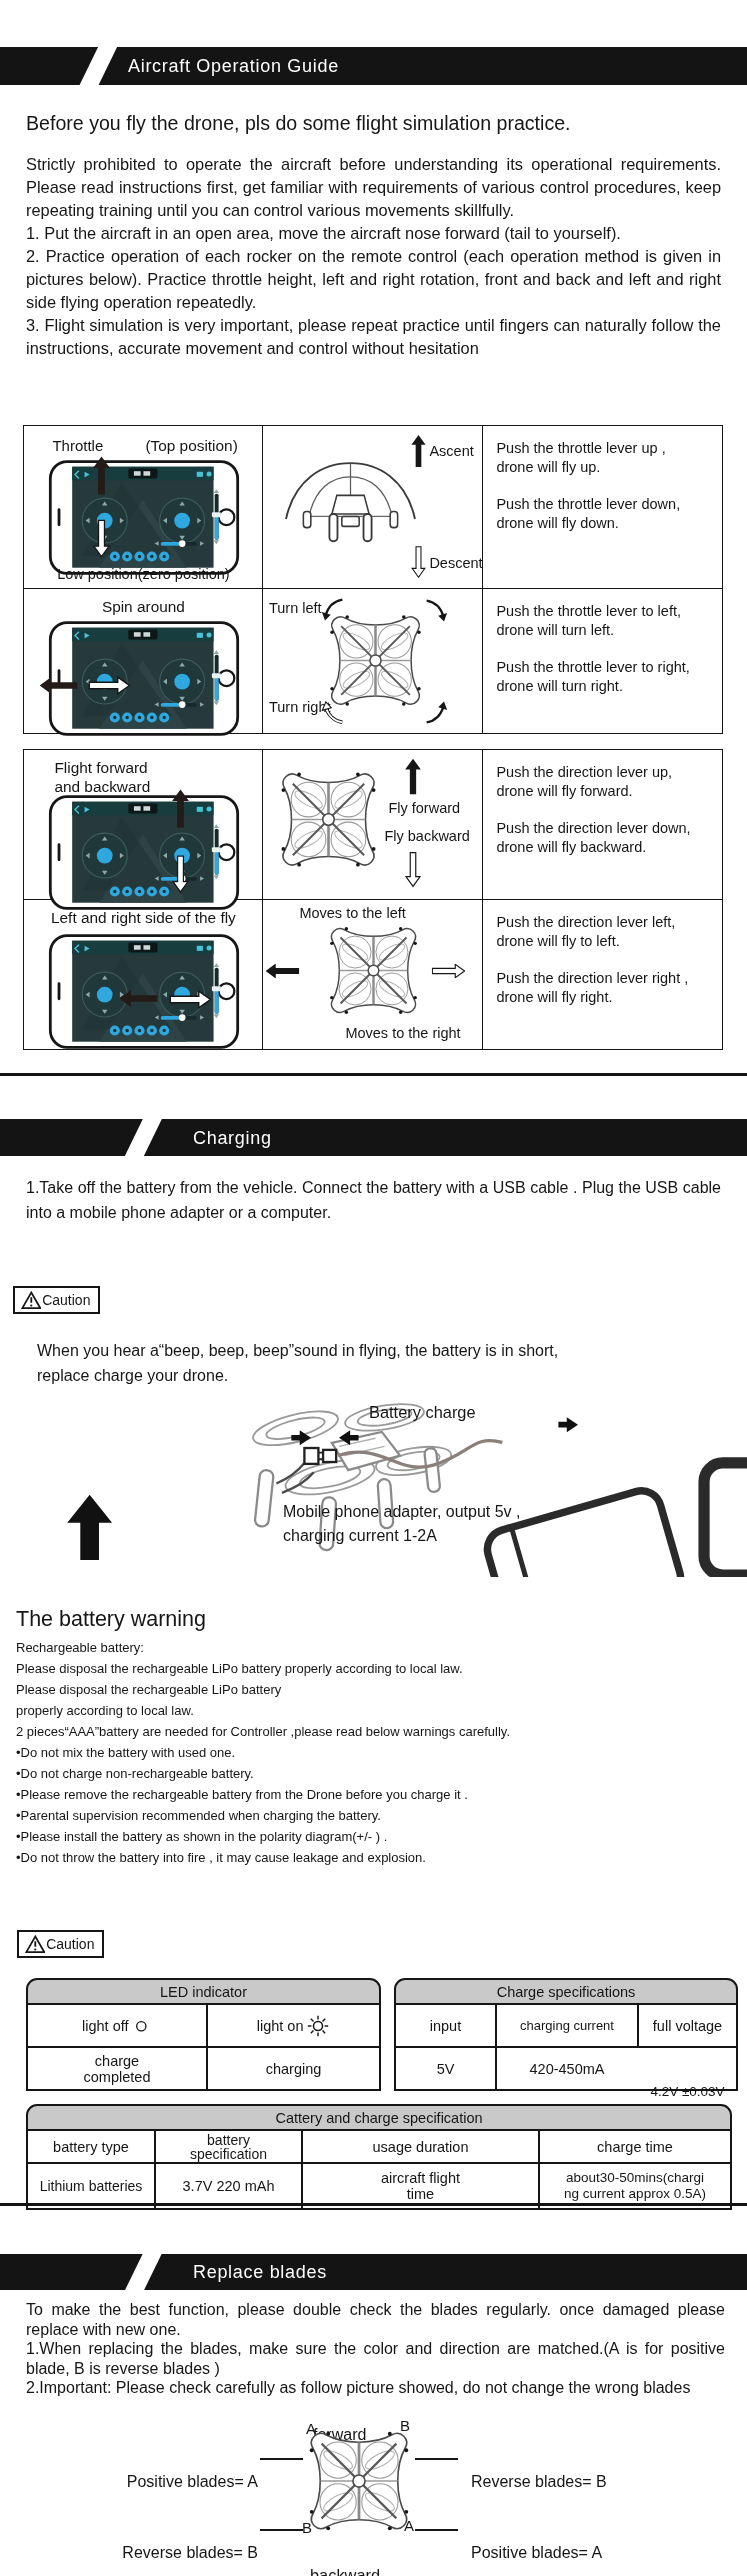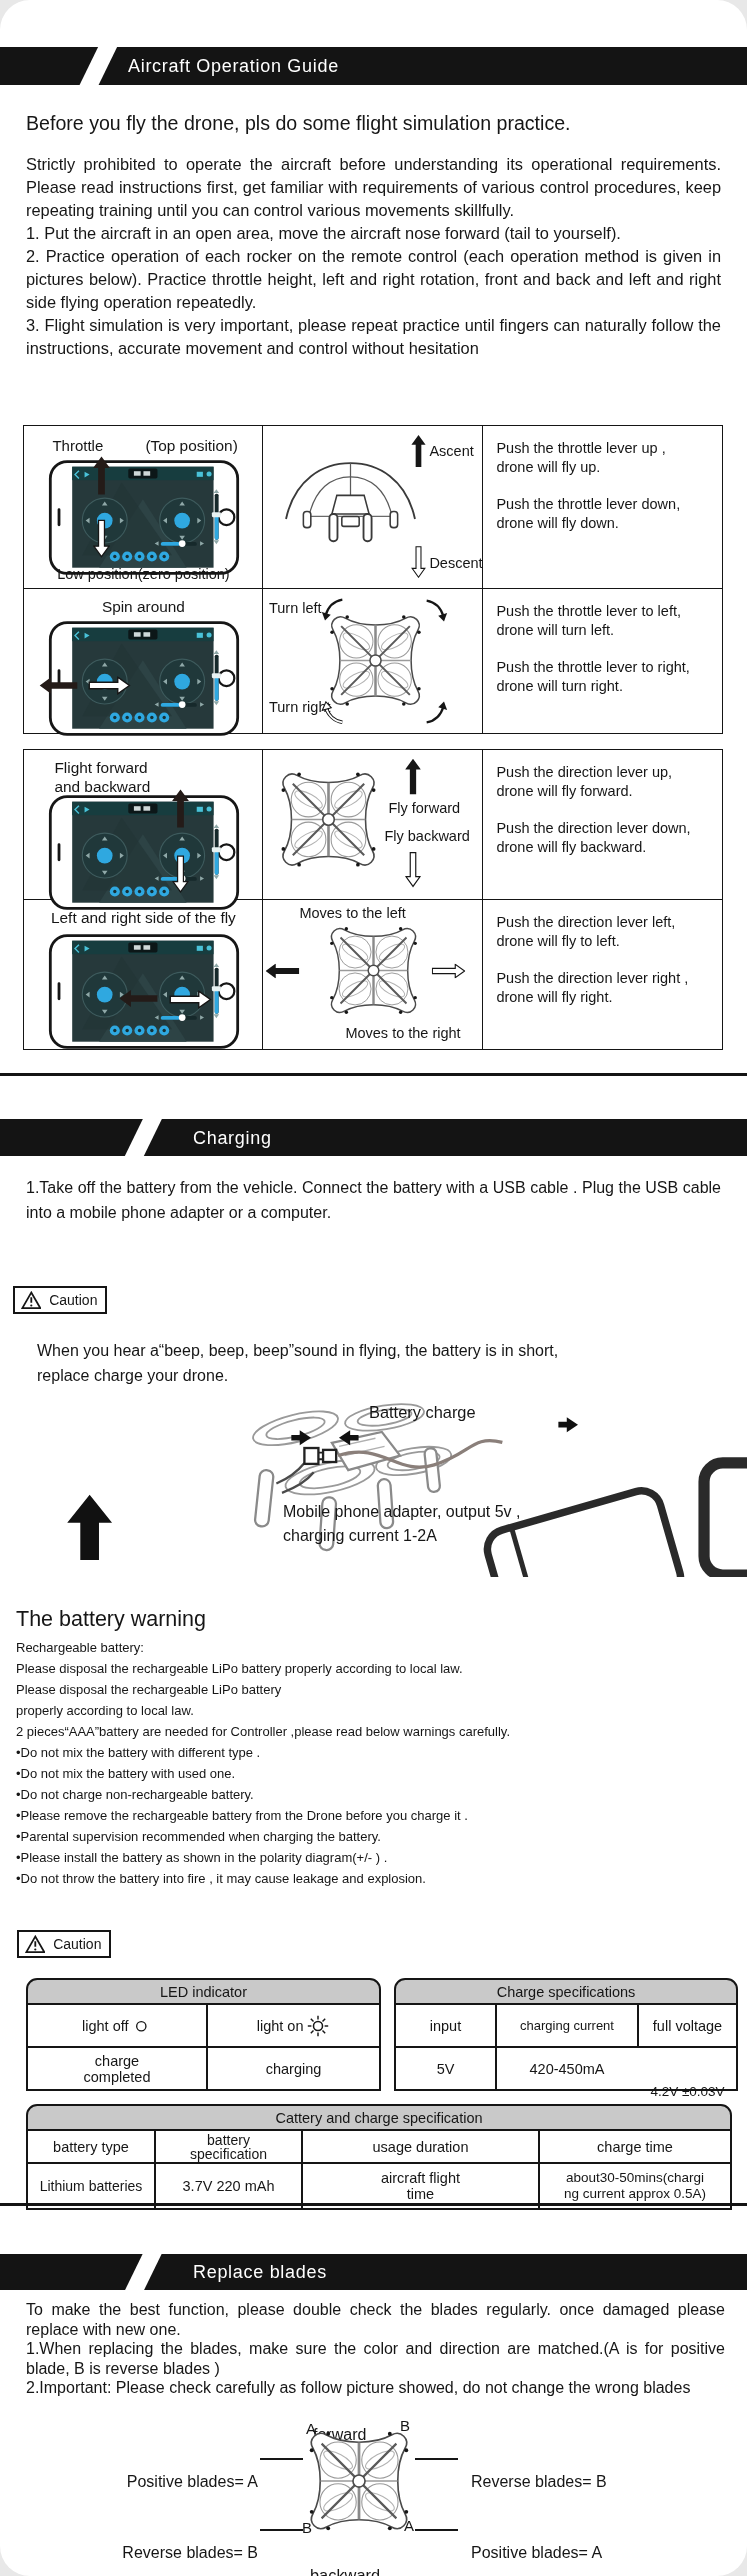--- a/index.html
+++ b/index.html
@@ -1,17 +1,17 @@
 <!DOCTYPE html>
 <html style="font-size:15px"><head>
 <meta charset="utf-8">
 <style>
   html,body{margin:0;padding:0;background:#e8e8e8;}
   #page{position:relative;width:747px;height:2576px;background:#ffffff;margin:0 auto;
-        font-family:"Liberation Sans", sans-serif;color:#161616;overflow:hidden;border-radius:30px;}
+        font-family:"Liberation Sans", sans-serif;color:#161616;overflow:hidden;}
   .abs{position:absolute;}
   .pre{white-space:pre-line;}
   .just{text-align:justify;}
   
   .banner{position:absolute;left:0;width:747px;background:#141414;overflow:hidden;}
   .banner .slash{position:absolute;top:-3.7px;bottom:-3.7px;width:18.7px;background:#ffffff;transform:skewX(-26deg);}
   .banner .btitle{position:absolute;top:50%;transform:translateY(-50%);color:#ffffff;
                   font-size:18px;letter-spacing:0.7px;}
   .divider{position:absolute;left:0;width:747px;height:2.8px;background:#141414;}
   
@@ -22,21 +22,21 @@
   .opc1{width:238px;}
   .opc2{width:219px;border-left:1.9px solid #151515;border-right:1.9px solid #151515;}
   .opc3{flex:1;padding:13px 7.5px 7.5px 13px;}
   .instr{white-space:pre-line;font-size:14.5px;line-height:18.7px;margin:0 0 18.7px 0;}
   .midlab{position:absolute;font-size:14.5px;}
   .phone-wrap{position:absolute;width:192px;height:115px;}
   .phone-wrap .ph{width:192px;height:115px;}
   .ov{position:absolute;}
   .cap{position:absolute;font-size:14.5px;width:100%;text-align:center;}
   
-  .caution{position:absolute;display:flex;align-items:center;gap:8px;border:2.3px solid #151515;
+  .caution{position:absolute;display:flex;align-items:center;gap:1px;border:2.3px solid #151515;
            background:#fff;padding:2.8px 7.5px 2.8px 5.6px;}
   .caution span{font-size:14px;}
   
   .spec{position:absolute;}
   .sph{height:23.4px;background:#c9c9c9;border:2.3px solid #151515;border-radius:11.2px 11.2px 0 0;
        display:flex;align-items:center;justify-content:center;font-size:14.5px;}
   .spb{border:2.3px solid #151515;border-top:none;background:#fff;}
   .sprow{display:flex;}
   .sprow.sep{border-top:2.3px solid #151515;}
   .spc{display:flex;align-items:center;justify-content:center;text-align:center;
@@ -455,21 +455,20 @@
 charging current 1-2A</div>
   </div>
 
   <div class="abs" style="top:1607px;left:16px;font-size:21.5px;">The battery warning</div>
   <div class="abs" style="top:1637px;left:16px;width:716px;">
     <div class="warnline">Rechargeable battery:</div>
     <div class="warnline">Please disposal the rechargeable LiPo battery properly according to local law.</div>
     <div class="warnline">Please disposal the rechargeable LiPo battery</div>
     <div class="warnline">properly according to local law.</div>
     <div class="warnline">2 pieces“AAA”battery are needed for Controller ,please read below warnings carefully.</div>
-    <div class="warnline">•Do not mix the battery with different type .</div>
     <div class="warnline">•Do not mix the battery with used one.</div>
     <div class="warnline">•Do not charge non-rechargeable battery.</div>
     <div class="warnline">•Please remove the rechargeable battery from the Drone before you charge it .</div>
     <div class="warnline">•Parental supervision recommended when charging the battery.</div>
     <div class="warnline">•Please install the battery as shown in the polarity diagram(+/- ) .</div>
     <div class="warnline">•Do not throw the battery into fire ,  it may cause leakage and explosion.</div>
   </div>
 
   <div class="caution" style="top:1930px;left:17px;">
     <svg style="width:20.6px;height:18.7px;" viewBox="0 0 22 20" width="20.6" height="18.7">

